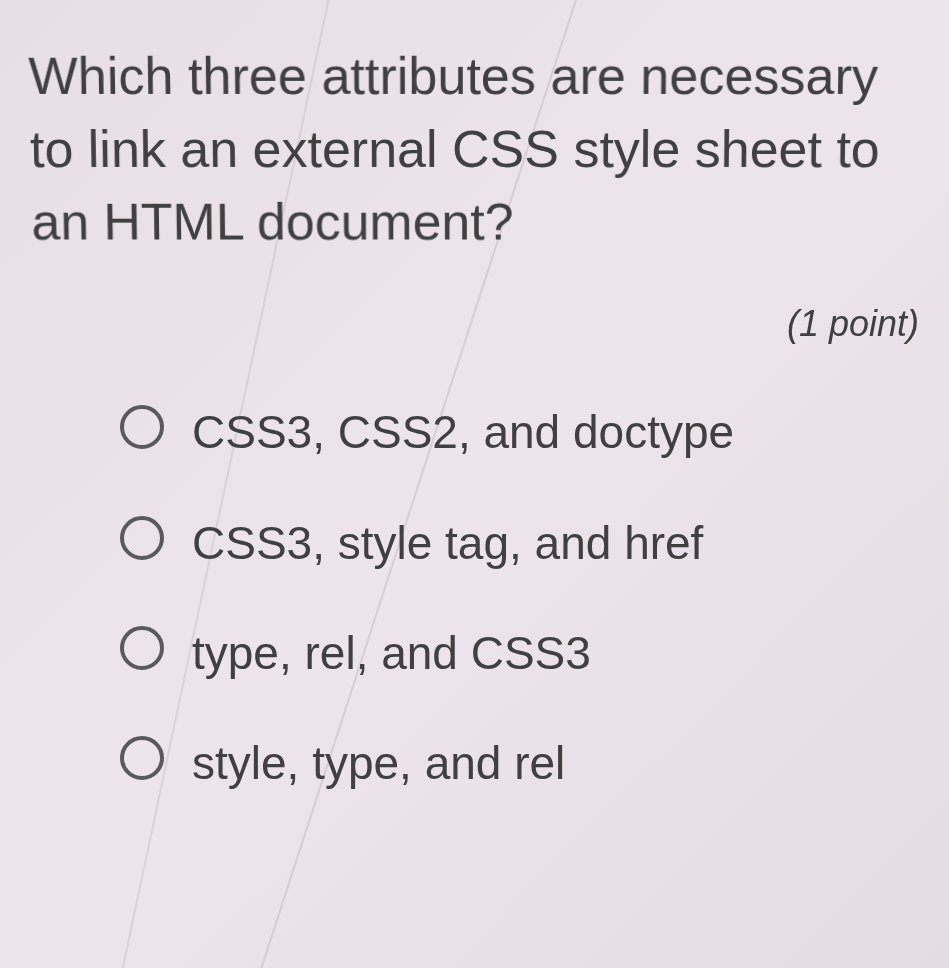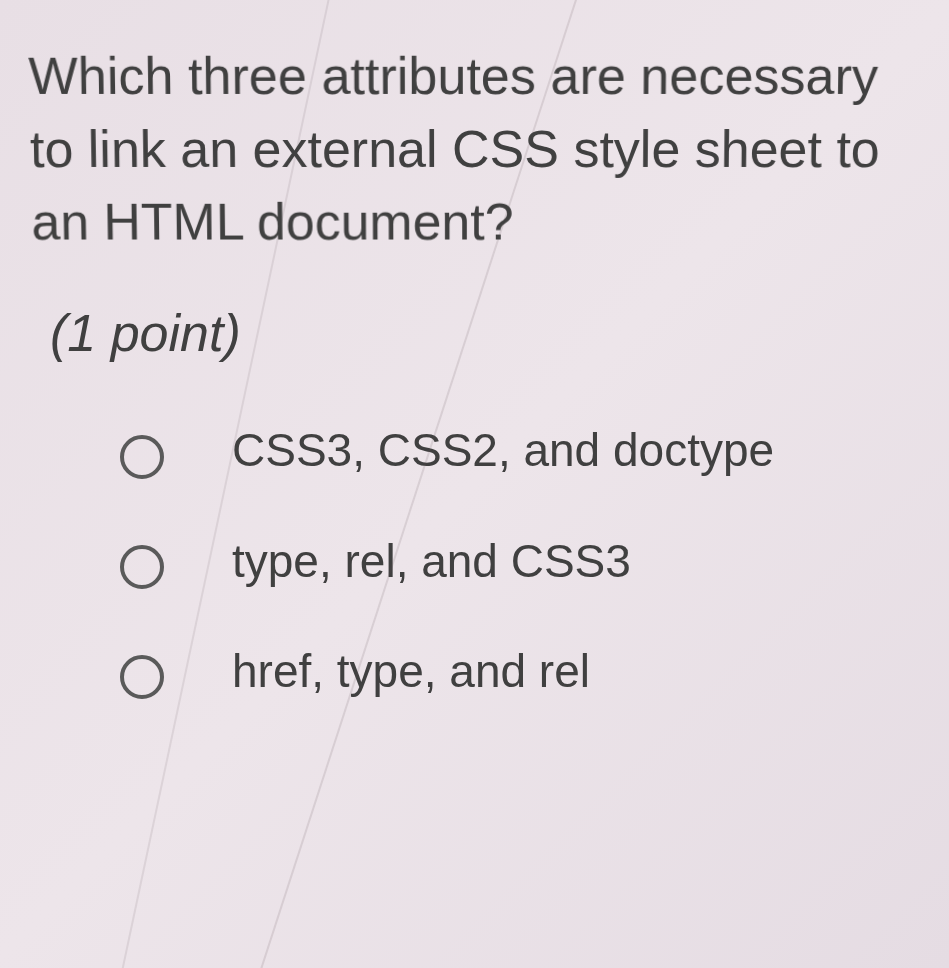--- a/index.html
+++ b/index.html
@@ -19,35 +19,35 @@
     }
     .question-text {
       font-size: 52px;
       line-height: 1.4;
       color: #404040;
       margin-bottom: 45px;
       font-weight: 400;
       transform: perspective(1200px) rotateX(-3deg);
     }
     .points {
-      font-size: 52px;
+      font-size: 36px;
       font-style: italic;
       color: #404040;
       margin-bottom: 60px;
       margin-left: 20px;
+      text-align: right;
     }
     .options {
       margin-left: 90px;
     }
     .option {
       display: flex;
-      align-items: flex-end;
+      align-items: flex-start;
       margin-bottom: 55px;
       cursor: pointer;
-      gap: 40px;
     }
     .radio {
       width: 44px;
       height: 44px;
       border: 4px solid #5a5a5a;
       border-radius: 50%;
       margin-right: 28px;
       flex-shrink: 0;
       background: transparent;
     }
@@ -87,19 +87,23 @@
 
 <div class="points">(1 point)</div>
 
 <div class="options">
   <div class="option">
     <div class="radio"></div>
     <div class="option-label">CSS3, CSS2, and doctype</div>
   </div>
   <div class="option">
     <div class="radio"></div>
+    <div class="option-label">CSS3, style tag, and href</div>
+  </div>
+  <div class="option">
+    <div class="radio"></div>
     <div class="option-label">type, rel, and CSS3</div>
   </div>
   <div class="option">
     <div class="radio"></div>
-    <div class="option-label">href, type, and rel</div>
+    <div class="option-label">style, type, and rel</div>
   </div>
 </div>
 
 </body></html>

